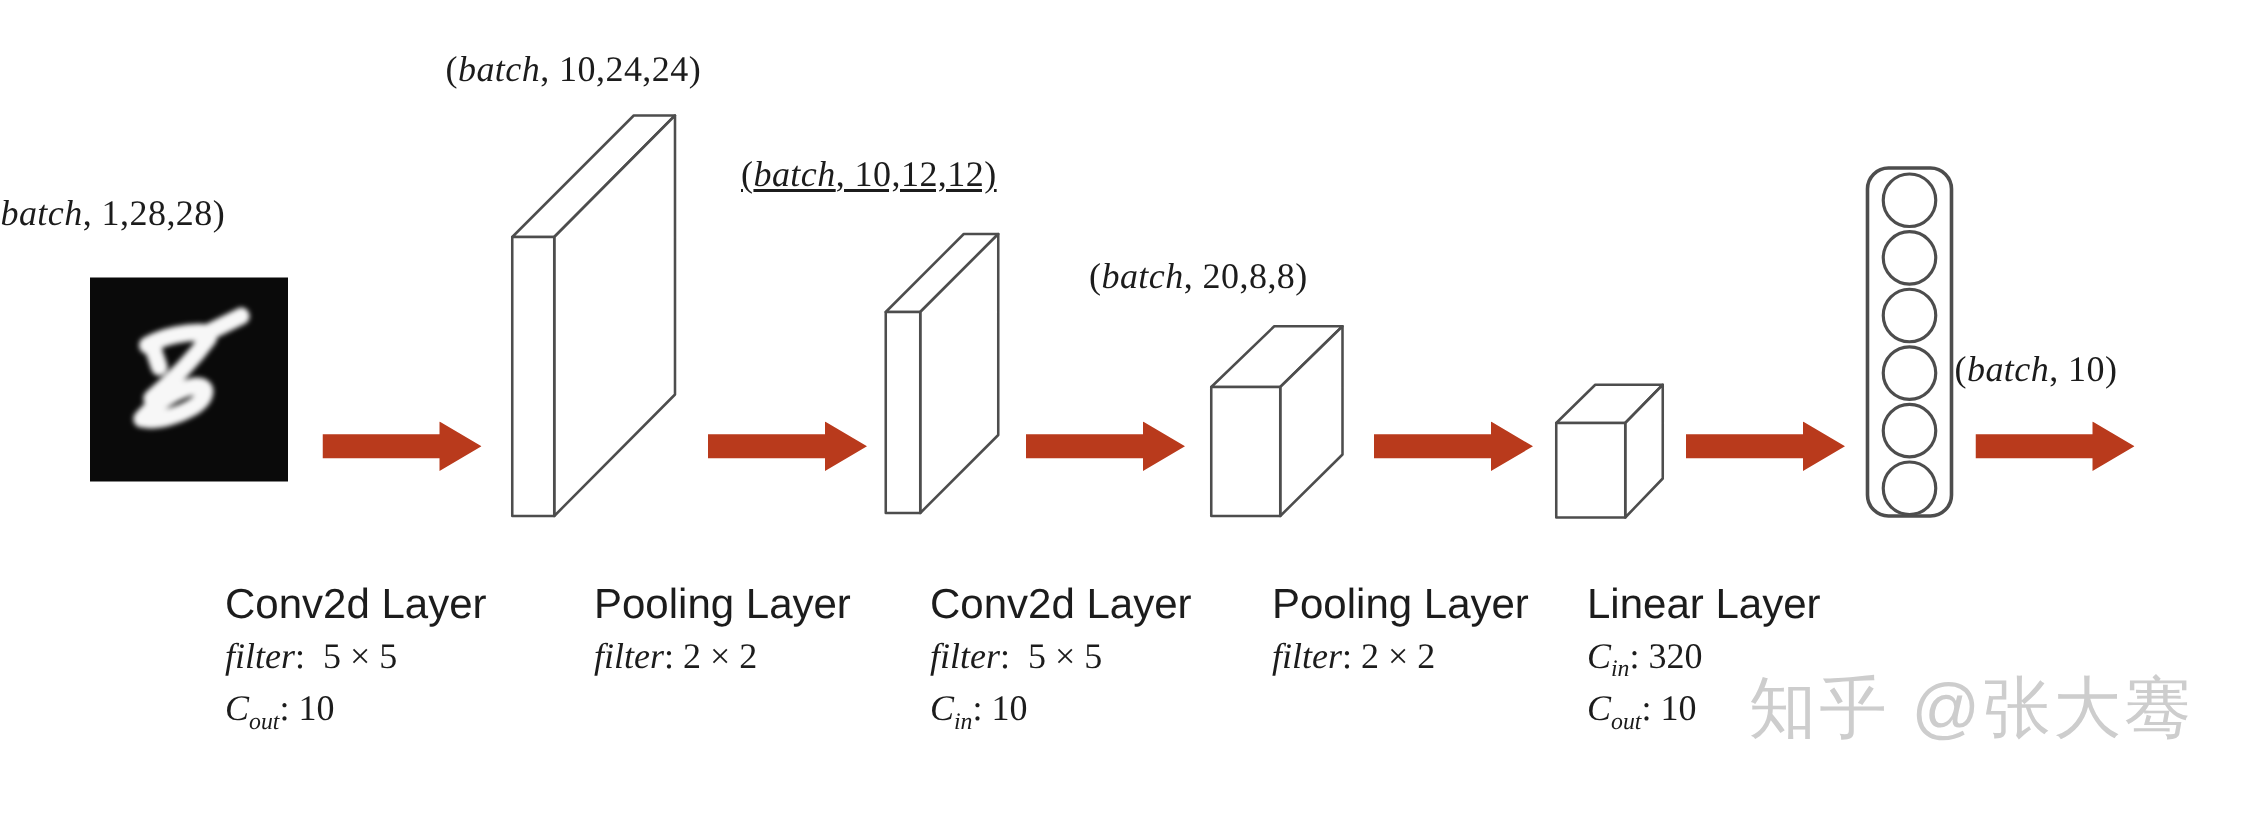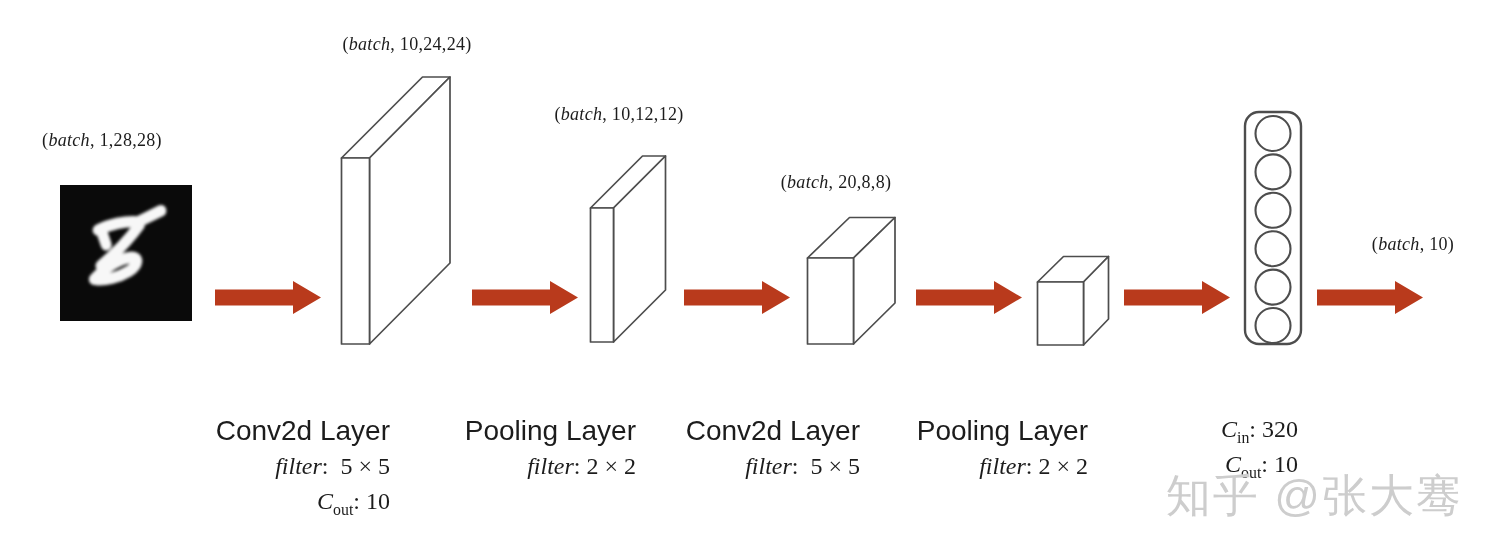--- a/index.html
+++ b/index.html
@@ -2,57 +2,57 @@
 <html style="--arrow: #b93a1c; --shape_outline: #4d4d4d; --text: #1c1c1c; --watermark: #cdcdcd; --mnist_bg: #0a0a0a; --mnist_digit: #f7f7f7;"><head>
 <meta charset="utf-8">
 <style>
   html,body{margin:0;padding:0;background:#ffffff;}
   .canvas{
     position:relative;width:1499px;height:557px;background:#fff;
     font-family:"Liberation Serif",serif;color:var(--text,#1c1c1c);overflow:hidden;
   }
   
   .dim-label{
-    position:absolute;width:220px;text-align:center;white-space:nowrap;
-    font-size:18px;letter-spacing:0.3px;color:var(--text,#1c1c1c);
+    position:absolute;width:220px;text-align:left;white-space:nowrap;
+    font-size:24px;letter-spacing:0.3px;color:var(--text,#1c1c1c);
   }
   .dim-label i{font-style:italic;}
   
   svg.shape{position:absolute;overflow:visible;}
   .shape .face{fill:#ffffff;stroke:var(--shape_outline,#4d4d4d);stroke-width:1.7;stroke-linejoin:round;}
   .units-rect{fill:#ffffff;stroke:var(--shape_outline,#4d4d4d);stroke-width:2.4;}
   .unit-circle{fill:#ffffff;stroke:var(--shape_outline,#4d4d4d);stroke-width:2.1;}
   
   svg.arrow{position:absolute;}
   
-  .layer-caption{position:absolute;width:240px;top:384px;text-align:right;margin-top:28px;}
+  .layer-caption{position:absolute;width:240px;top:384px;text-align:left;}
   .layer-name{
     font-family:"Liberation Sans",sans-serif;font-size:28px;line-height:37px;
     white-space:nowrap;color:var(--text,#1c1c1c);
   }
   .param-row{font-size:24px;line-height:35px;white-space:pre;color:var(--text,#1c1c1c);}
   .param-row i{font-style:italic;}
-  .param-row sub{font-size:0.66em;line-height:0;}
+  .param-row sub{font-style:italic;font-size:0.66em;line-height:0;}
   .watermark{
-    position:absolute;right:36px;top:466px;font-family:"Liberation Sans",sans-serif;
+    position:absolute;right:36px;top:442px;font-family:"Liberation Sans",sans-serif;
     font-size:45px;letter-spacing:2px;color:var(--watermark,#cdcdcd);white-space:nowrap;
   }
 </style>
 </head>
 <body>
 
 <div class="canvas">
 
   <div class="dim-label" style="left:-8px;top:130px;">
     <span>(</span><i>batch</i><span>, 1,28,28)</span>
   </div>
   <div class="dim-label" style="left:297px;top:34px;">
     <span>(</span><i>batch</i><span>, 10,24,24)</span>
   </div>
-  <div class="dim-label" style="left:509px;top:104px;">
+  <div class="dim-label" style="left:494px;top:104px;text-decoration:underline;">
     <span>(</span><i>batch</i><span>, 10,12,12)</span>
   </div>
   <div class="dim-label" style="left:726px;top:172px;">
     <span>(</span><i>batch</i><span>, 20,8,8)</span>
   </div>
   <div class="dim-label" style="left:1303px;top:234px;">
     <span>(</span><i>batch</i><span>, 10)</span>
   </div>
 
   <svg class="shape" style="left:60px;top:185px;" width="132" height="136" viewBox="0 0 28 28" preserveAspectRatio="none">
@@ -132,27 +132,29 @@
   </div>
 
   <div class="layer-caption" style="left:396px;">
     <div class="layer-name">Pooling Layer</div>
     <div class="param-row"><i>filter</i><sub></sub><span>: 2 × 2</span></div>
   </div>
 
   <div class="layer-caption" style="left:620px;">
     <div class="layer-name">Conv2d Layer</div>
     <div class="param-row"><i>filter</i><sub></sub><span>:  5 × 5</span></div>
+    <div class="param-row"><i>C</i><sub>in</sub><span>: 10</span></div>
   </div>
 
   <div class="layer-caption" style="left:848px;">
     <div class="layer-name">Pooling Layer</div>
     <div class="param-row"><i>filter</i><sub></sub><span>: 2 × 2</span></div>
   </div>
 
   <div class="layer-caption" style="left:1058px;">
+    <div class="layer-name">Linear Layer</div>
     <div class="param-row"><i>C</i><sub>in</sub><span>: 320</span></div>
     <div class="param-row"><i>C</i><sub>out</sub><span>: 10</span></div>
   </div>
 
   <div class="watermark">知乎 @张大骞</div>
 
 </div>
 
 </body></html>

